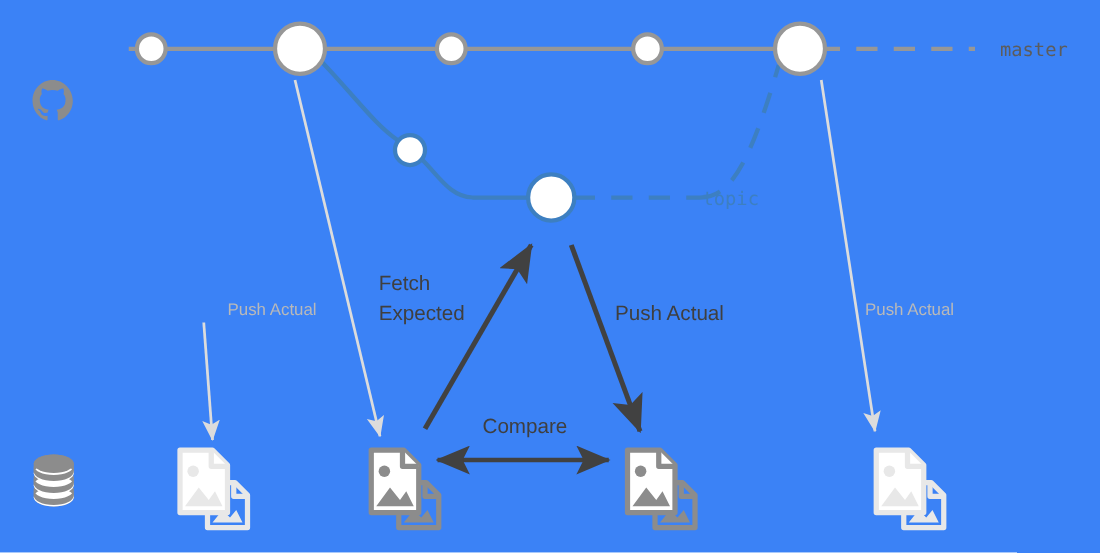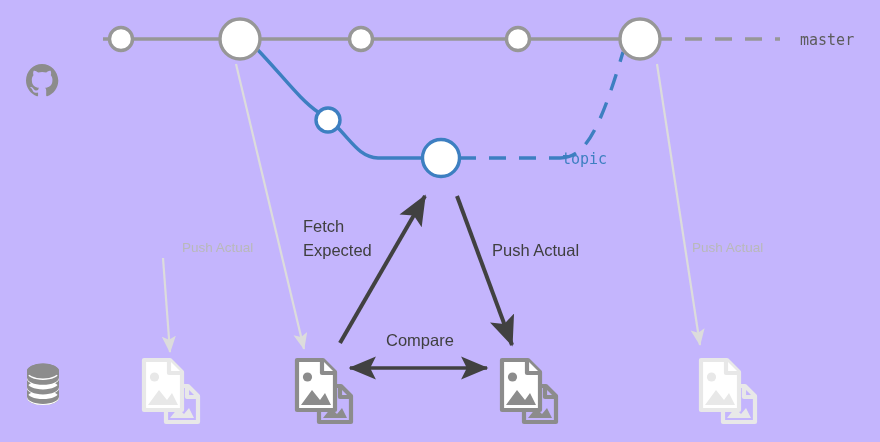--- a/index.html
+++ b/index.html
@@ -10,21 +10,21 @@
   body {
     width: 880px;
     height: 442px;
     font-family: "Liberation Sans", sans-serif;
     overflow: hidden;
   }
   #stage {
     position: relative;
     width: 880px;
     height: 442px;
-    background: #c4b5fd;
+    background: #3b82f6;
   }
   #diagram {
     position: absolute;
     top: 0;
     left: 0;
     width: 880px;
     height: 442px;
   }
   .txt-master, .txt-topic {
     font-family: "DejaVu Sans Mono", "Liberation Mono", monospace;

